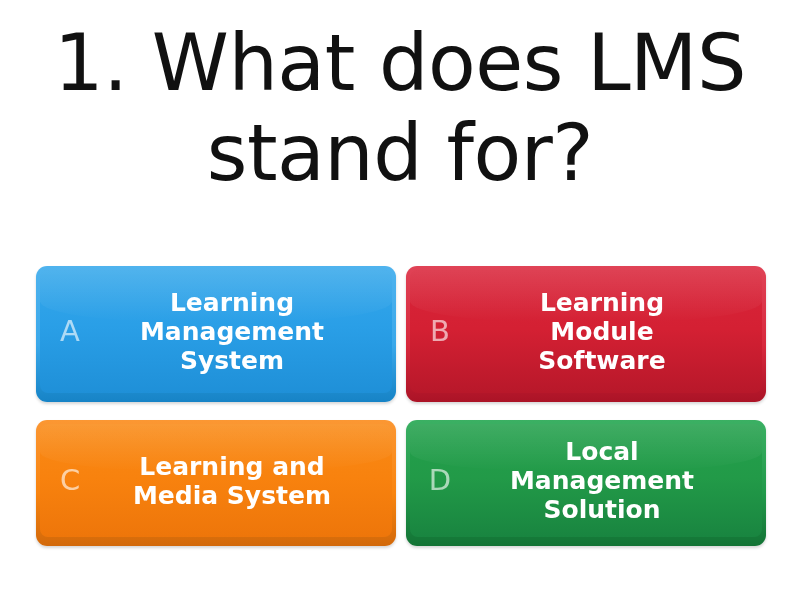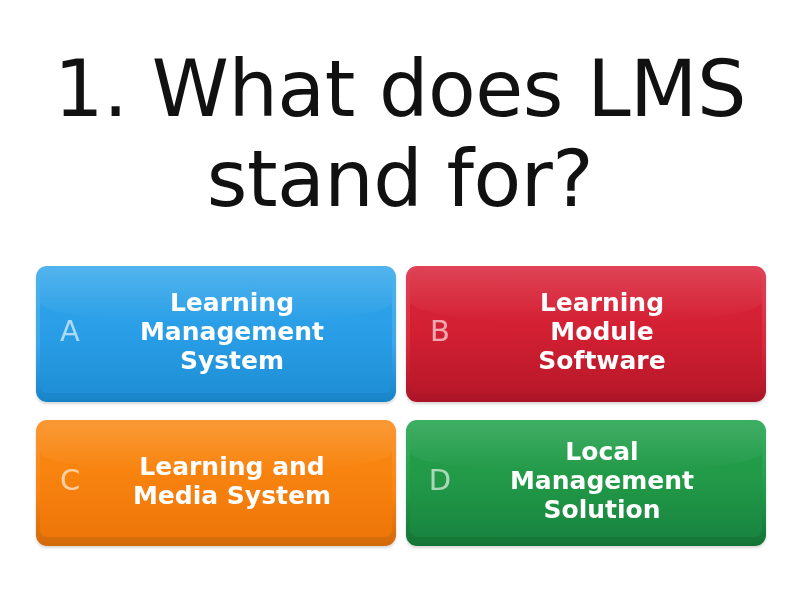--- a/index.html
+++ b/index.html
@@ -23,21 +23,21 @@
   }
 
   
   .question-area {
     position: absolute;
     left: 0;
     top: 18px;
     width: 800px;
     height: 232px;
     display: flex;
-    align-items: center;
+    align-items: flex-start;
     justify-content: center;
     padding: 0 4px;
     box-sizing: border-box;
   }
   .question-text {
     font-family: "DejaVu Sans", sans-serif;
     font-weight: 400;
     font-size: 78px;
     line-height: 1.16;
     color: #111111;

